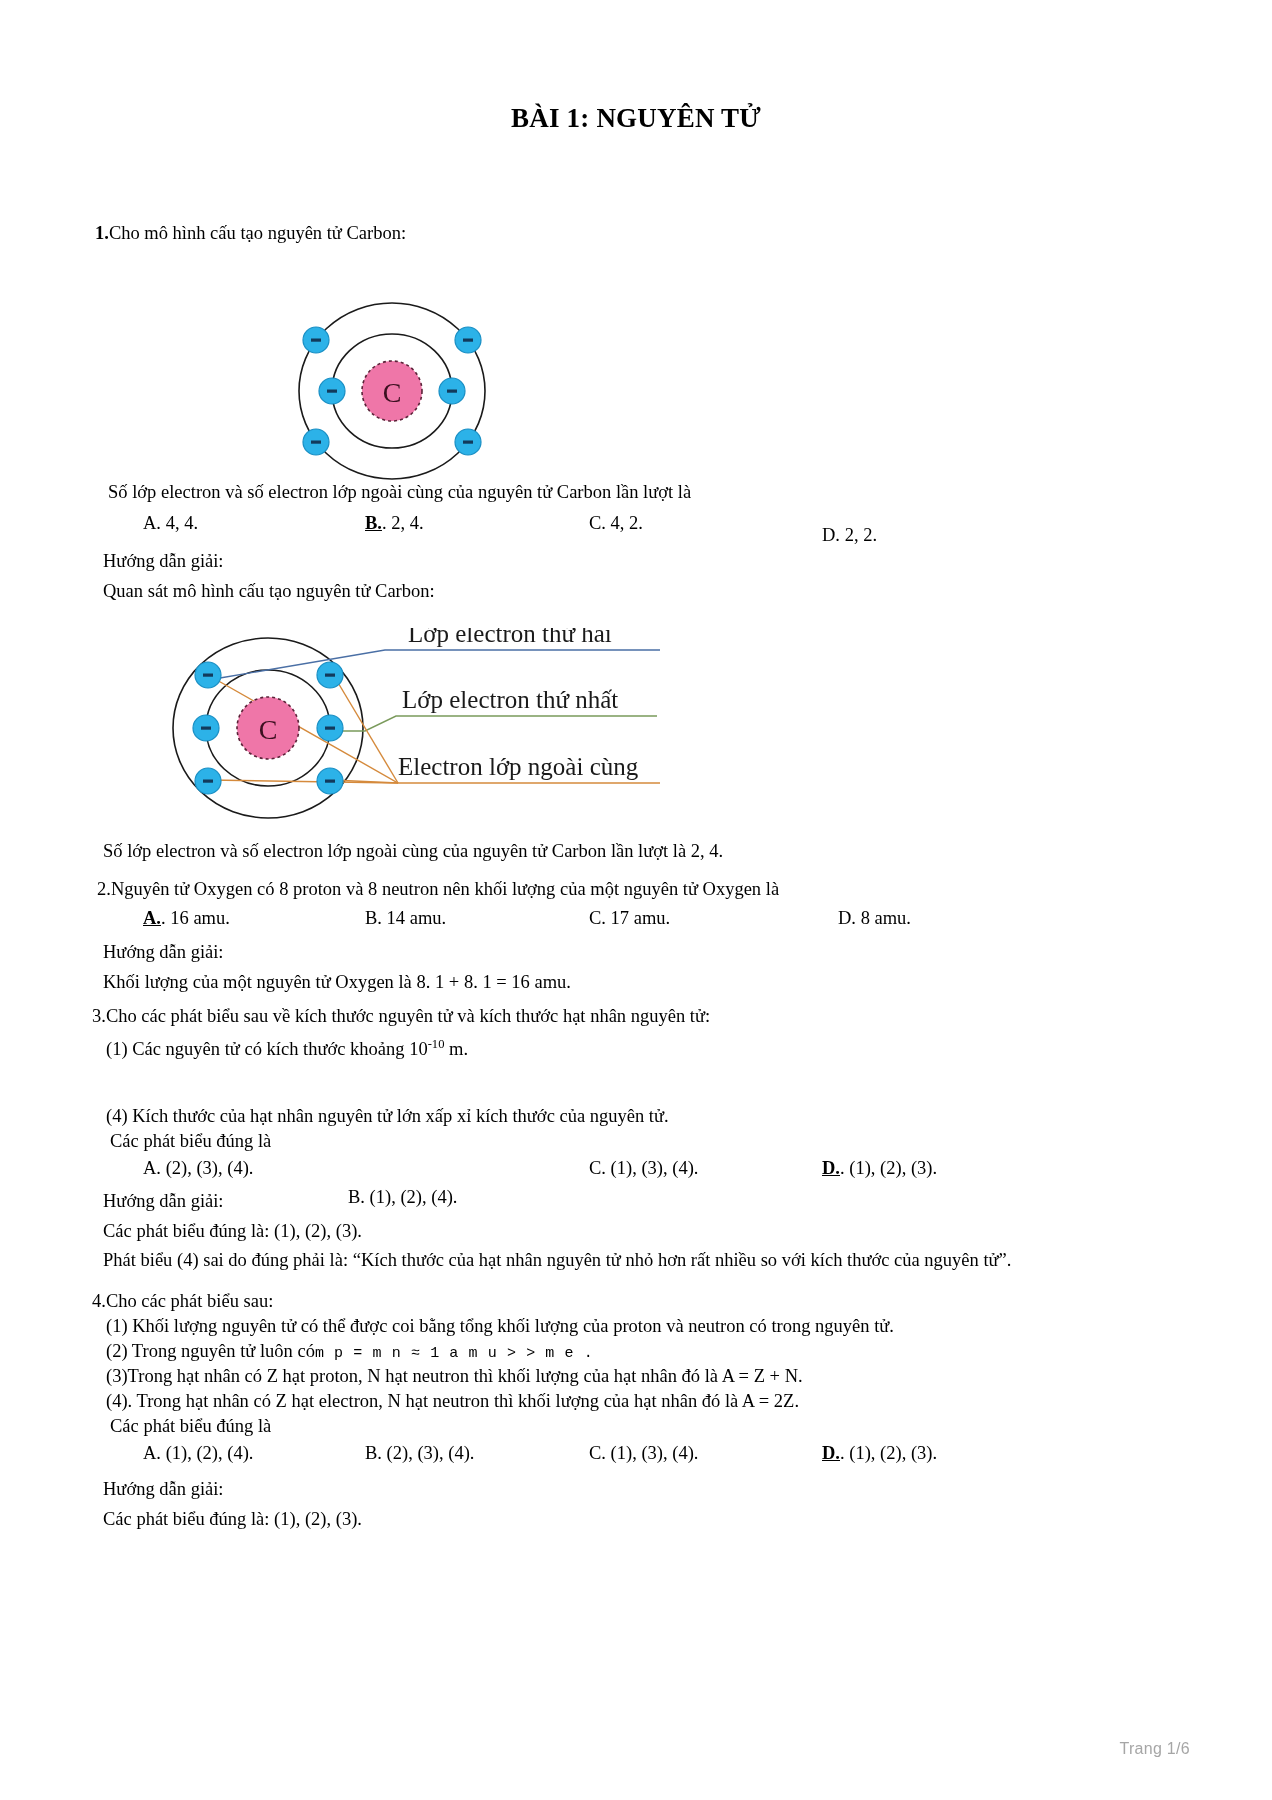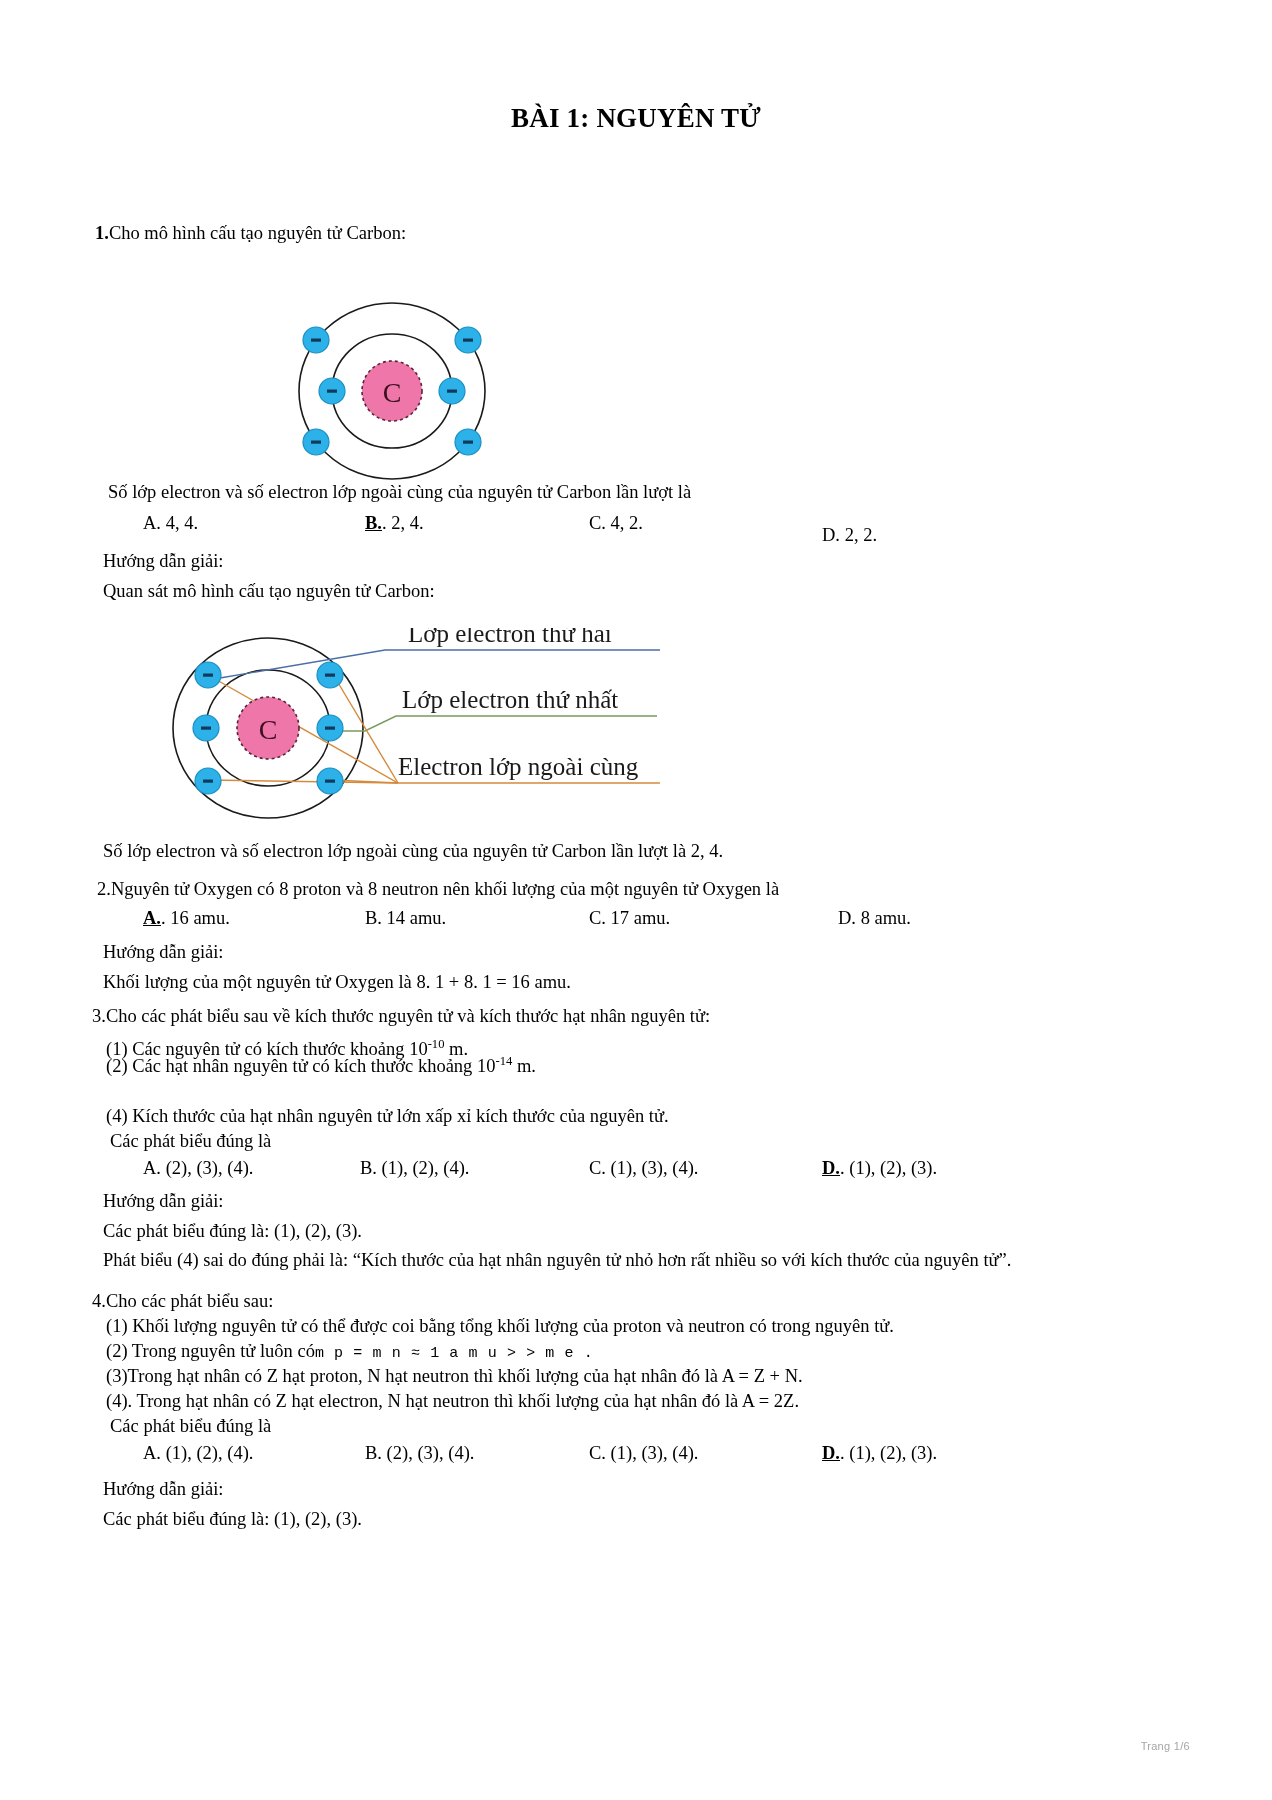--- a/index.html
+++ b/index.html
@@ -48,21 +48,21 @@
   sup { font-size: 0.68em; vertical-align: super; line-height: 0; }
 
   .opt-row { position: absolute; width: 1100px; height: 26px; }
   .opt { position: absolute; font-size: 18.5px; white-space: nowrap; }
 
   .footer {
     position: absolute;
     right: 82px;
     top: 1740px;
     font-family: "Liberation Sans", "DejaVu Sans", sans-serif;
-    font-size: 11px;
+    font-size: 16px;
     color: #a6a6a6;
     letter-spacing: 0.3px;
   }
 
   
   .atom-wrap { position: absolute; }
   .atom-svg { display: block; }
 
   .annot-text {
     font-family: "Liberation Serif", "DejaVu Serif", serif;
@@ -177,31 +177,28 @@
   <div class="line" style="top:941px; left:103px;">Hướng dẫn giải:</div>
   <div class="line" style="top:971px; left:103px;">Khối lượng của một nguyên tử Oxygen là 8. 1 + 8. 1 = 16 amu.</div>
 
   <div class="line" style="top:1005px; left:92px;">
     <span>3.</span><span>Cho các phát biểu sau về kích thước nguyên tử và kích thước hạt nhân nguyên tử:</span>
   </div>
 
   <div class="line" style="top:1030px; left:106px;margin-top:8px;">
     <span>(1)</span><span> Các nguyên tử có kích thước khoảng 10</span><sup>-10</sup><span> m.</span>
   </div>
-  <div class="line" style="top:1055px; left:106px;">
-    <span>(2)</span><span> Các hạt nhân nguyên tử có kích thước khoảng 10</span><sup>-14</sup><span> m.</span>
-  </div>
   <div class="line" style="top:1105px; left:106px;">
     <span>(4)</span><span> Kích thước của hạt nhân nguyên tử lớn xấp xỉ kích thước của nguyên tử.</span>
   </div>
   <div class="line" style="top:1130px; left:110px;">Các phát biểu đúng là</div>
 
   <div class="opt-row" style="top:1158px; left:0px;">
     <span class="opt" style="left:143px;"><span>A.</span><span> (2), (3), (4).</span></span>
-    <span class="opt" style="left:360px;"><span>B.</span><span> (1), (2), (4).</span></span>
+    <span class="opt" style="left:348px;margin-top:29px;"><span>B.</span><span> (1), (2), (4).</span></span>
     <span class="opt" style="left:589px;"><span>C.</span><span> (1), (3), (4).</span></span>
     <span class="opt" style="left:822px;"><span class="ans-correct">D.</span><span>. (1), (2), (3).</span></span>
   </div>
 
   <div class="line" style="top:1190px; left:103px;">Hướng dẫn giải:</div>
   <div class="line" style="top:1220px; left:103px;">Các phát biểu đúng là: (1), (2), (3).</div>
   <div class="line" style="top:1249px; left:103px;">Phát biểu (4) sai do đúng phải là: “Kích thước của hạt nhân nguyên tử nhỏ hơn rất nhiều so với kích thước của nguyên tử”.</div>
 
   <div class="line" style="top:1290px; left:92px;">
     <span>4.</span><span>Cho các phát biểu sau:</span>

